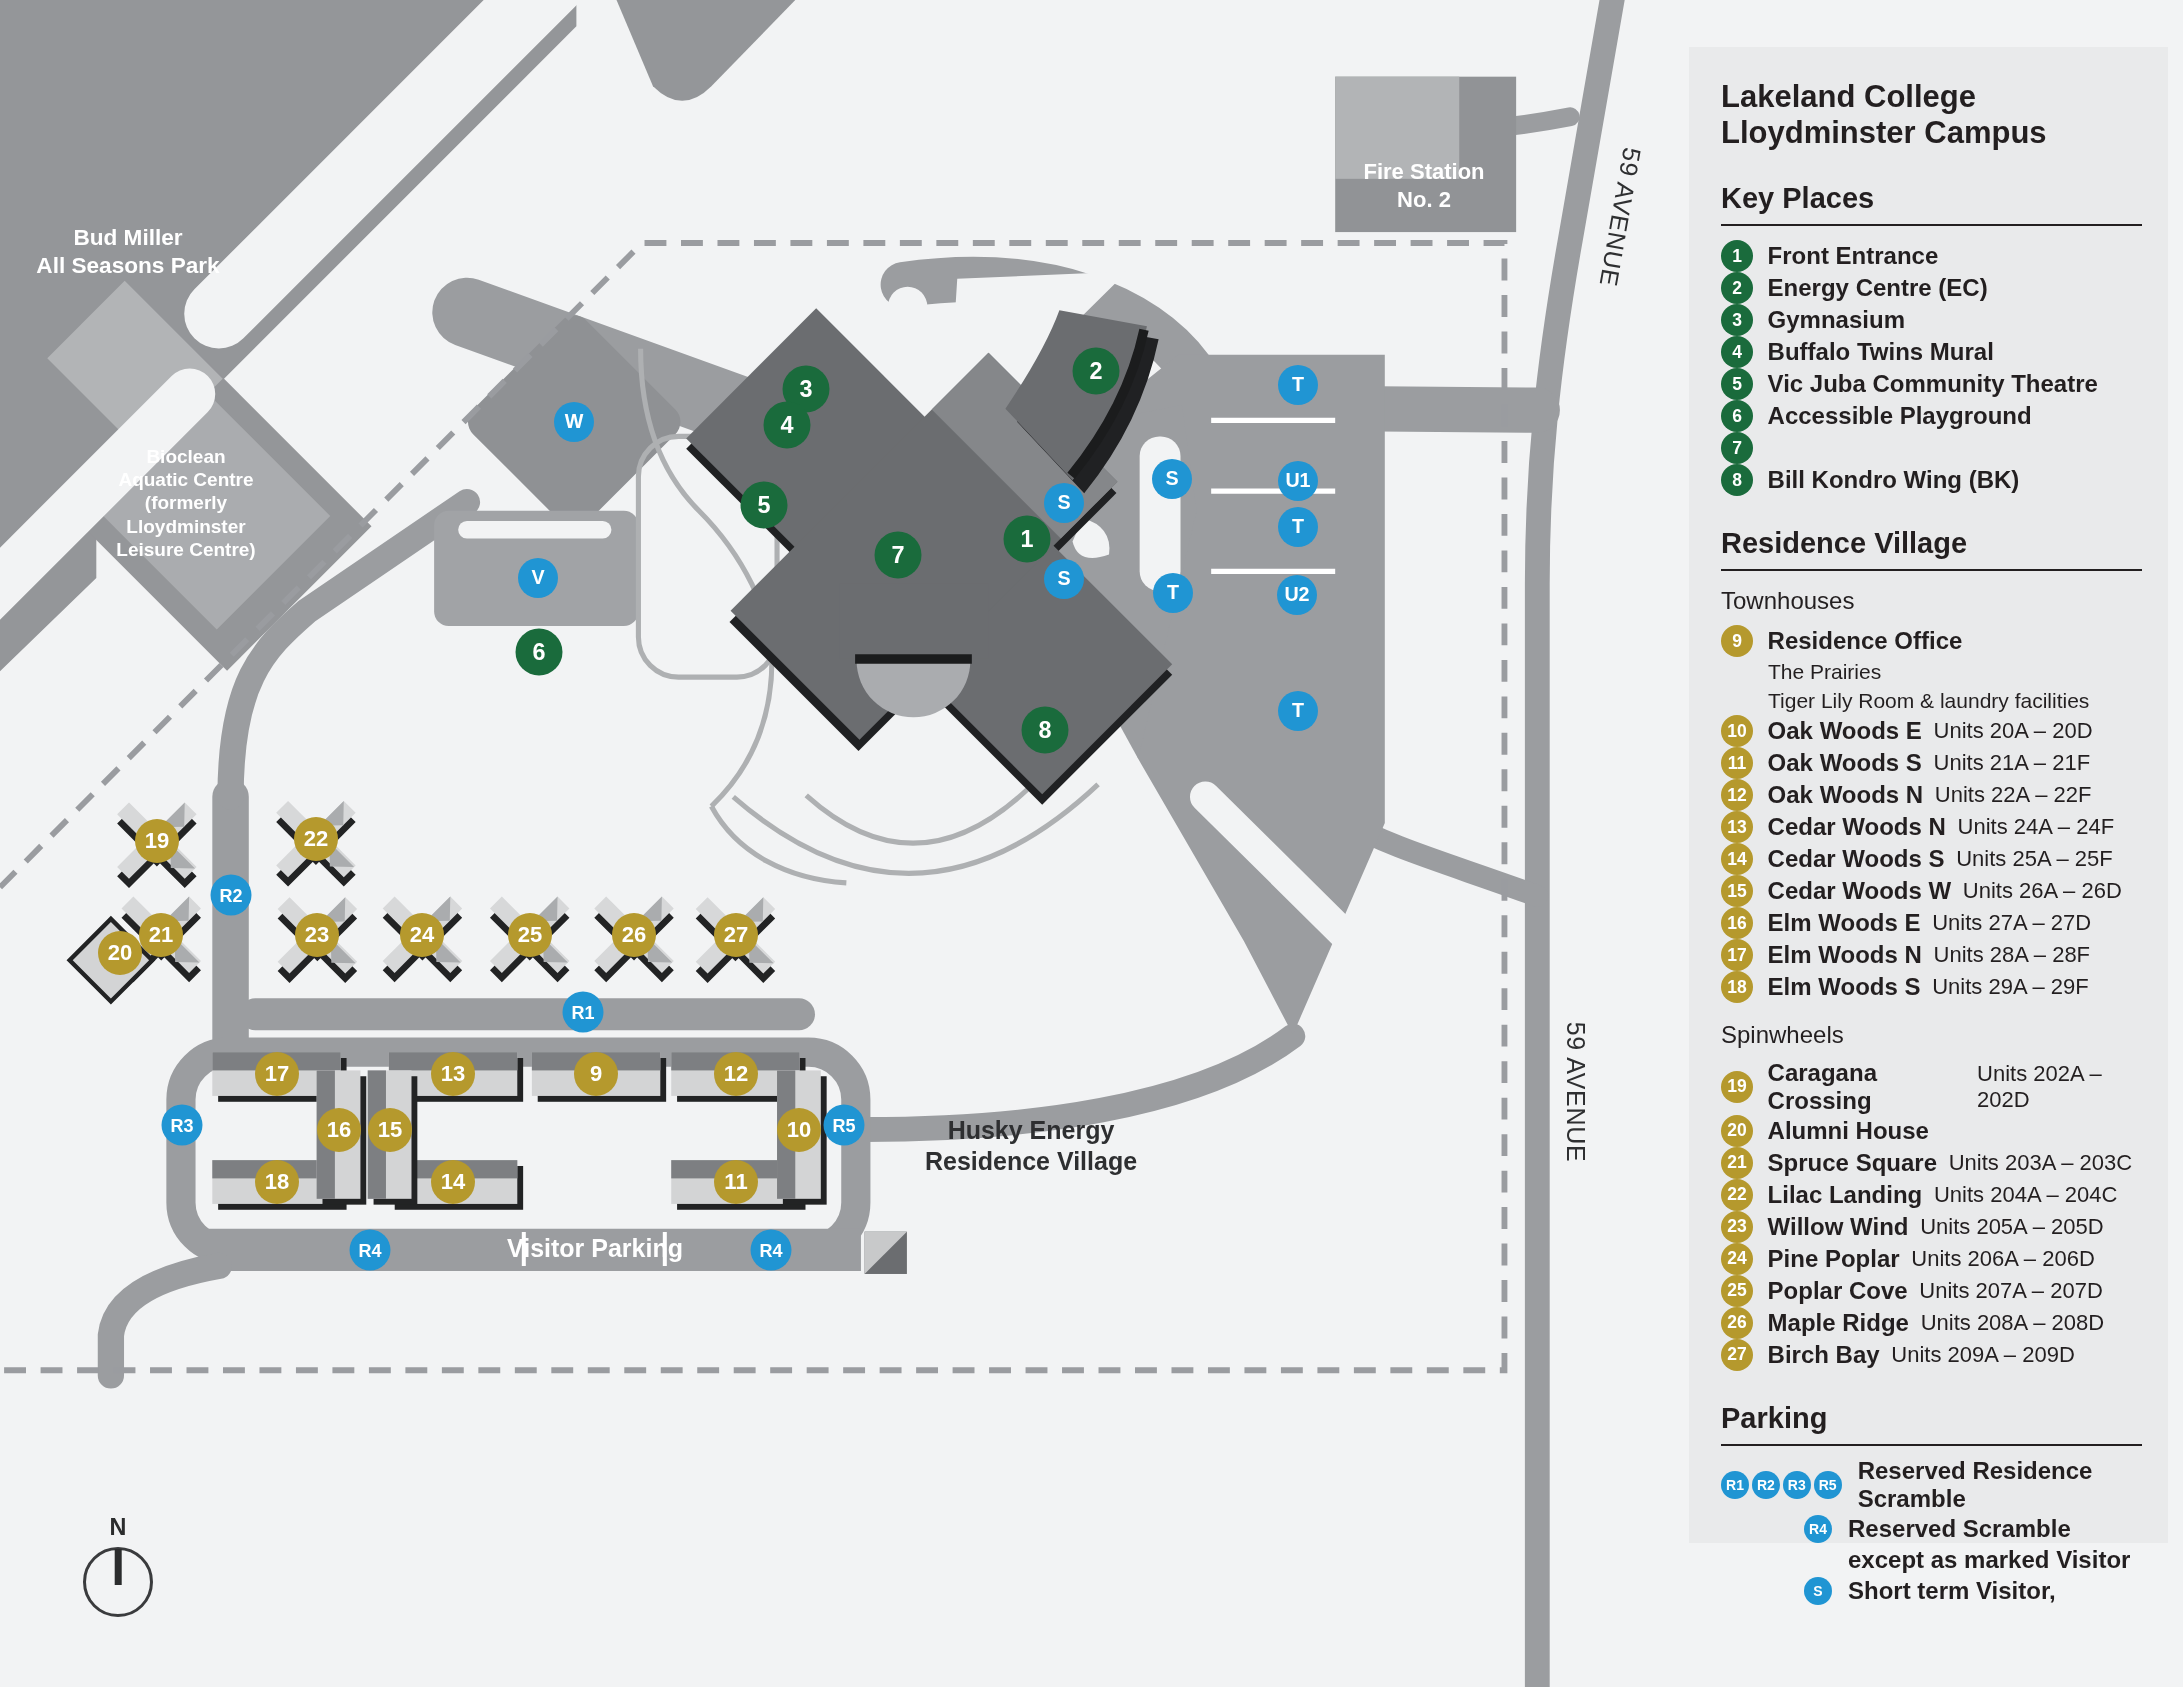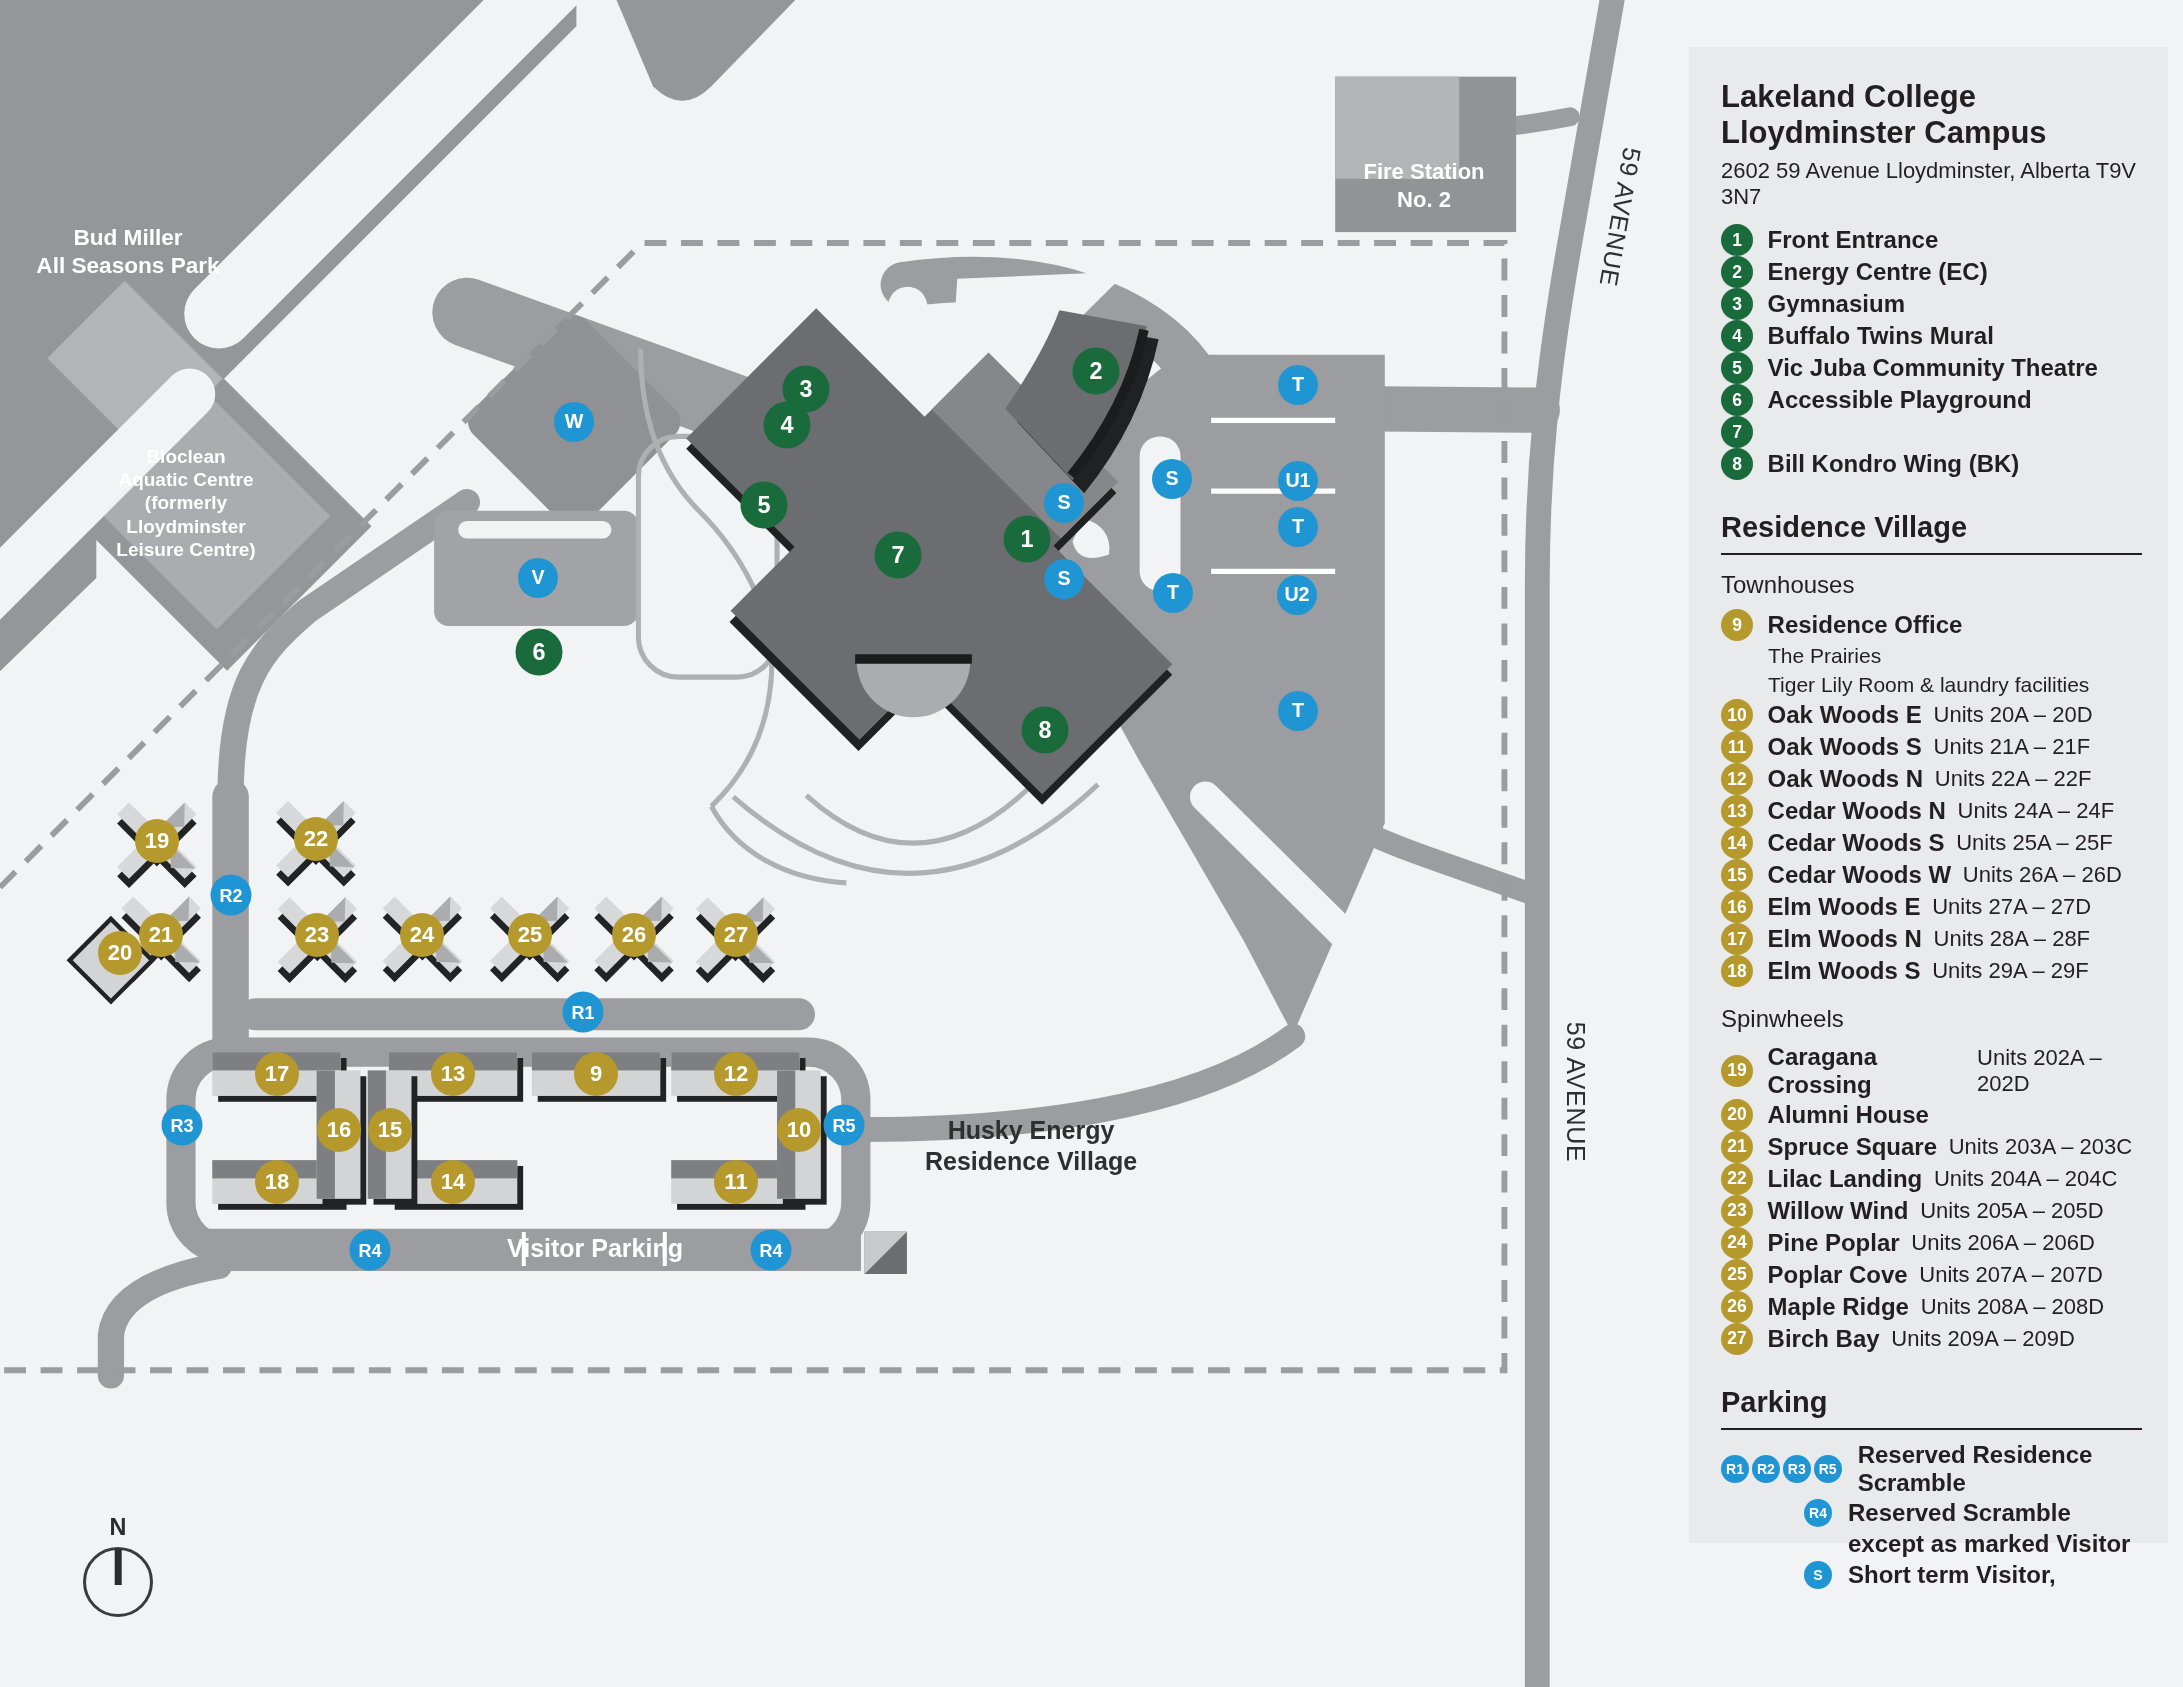--- a/index.html
+++ b/index.html
@@ -253,22 +253,22 @@
         <div class="mk bluer" style="left:182px;top:1125px;">R3</div>
         <div class="mk bluer" style="left:844px;top:1125px;">R5</div>
         <div class="mk bluer" style="left:370px;top:1250px;">R4</div>
         <div class="mk bluer" style="left:771px;top:1250px;">R4</div>
       </div>
 </div>
 
 <aside class="panel">
   <div class="lg-title">Lakeland College</div>
   <div class="lg-title">Lloydminster Campus</div>
-  <div class="lg-addr">2602 59 Avenue Lloydminster, Alberta T9V 3N7</div>
-
+
+  <div class="lg-h2">Key Places</div>
   <div class="klist" id="key-places-list">
         <div class="krow">
      <span class="dot g">1</span>
      <span class="kname">Front Entrance</span>
         </div>
         <div class="krow">
      <span class="dot g">2</span>
      <span class="kname">Energy Centre (EC)</span>
         </div>
         <div class="krow">

